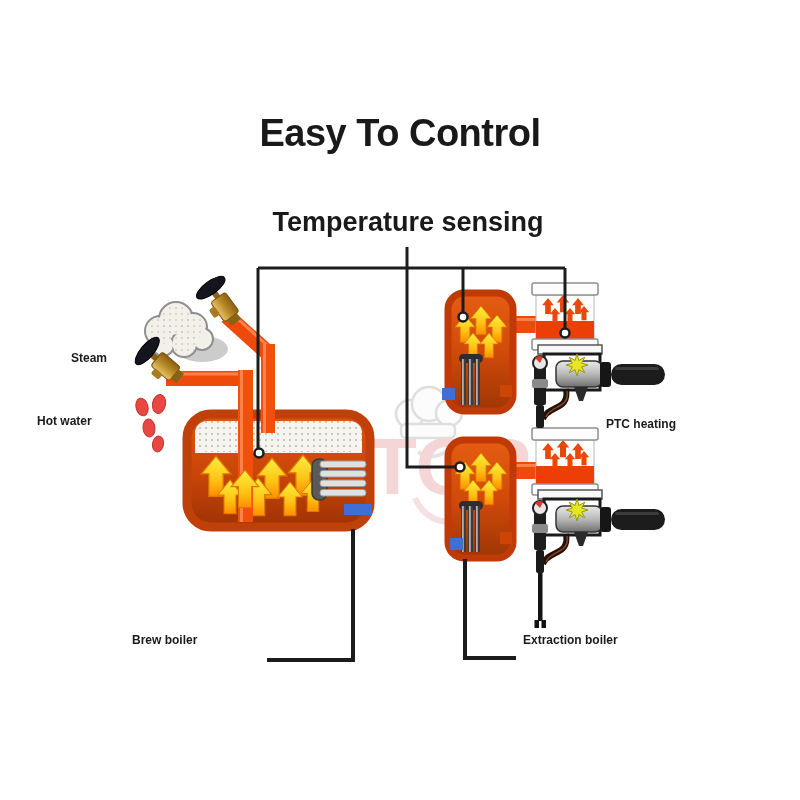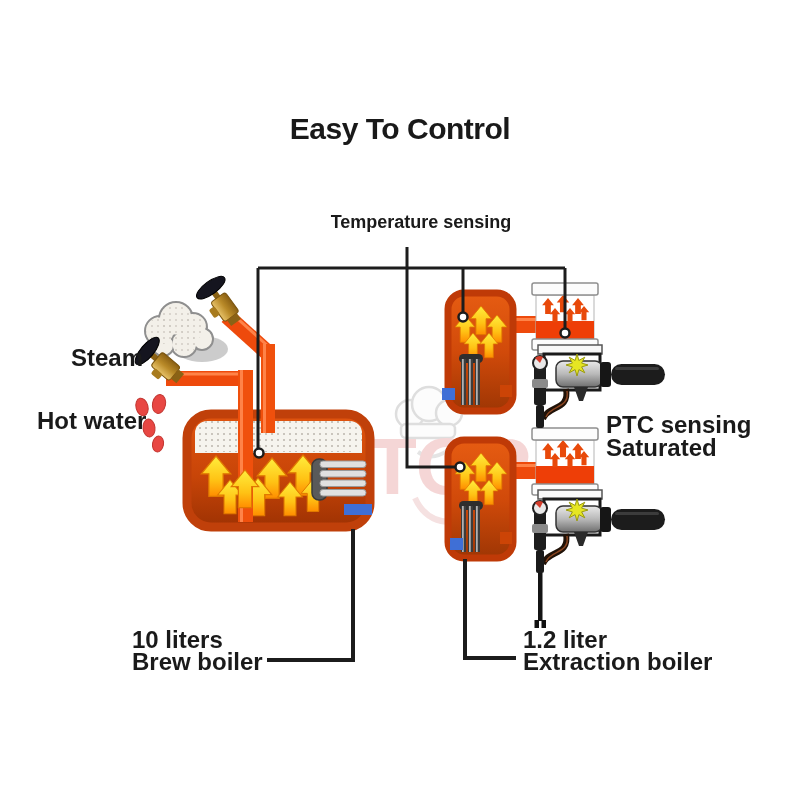--- a/index.html
+++ b/index.html
@@ -1,23 +1,23 @@
 <!DOCTYPE html>
 <html><head>
 <meta charset="utf-8">
 <style>
   html,body{margin:0;padding:0;}
   body{width:800px;height:800px;background:#ffffff;position:relative;overflow:hidden;
        font-family:"Liberation Sans", sans-serif;}
   .stage{position:absolute;inset:0;width:800px;height:800px;}
   svg.diagram{position:absolute;left:0;top:0;}
   .title{position:absolute;left:400px;top:112px;transform:translateX(-50%);
-         font-size:30px;font-weight:700;color:#191919;letter-spacing:-0.5px;white-space:nowrap;}
-  .lbl{position:absolute;font-weight:700;color:#1a1a1a;font-size:24px;line-height:22px;white-space:nowrap;}
-  .temp{left:421px;top:211px;transform:translateX(-50%);font-size:18px;}
+         font-size:38px;font-weight:700;color:#191919;letter-spacing:-0.5px;white-space:nowrap;}
+  .lbl{position:absolute;font-weight:700;color:#1a1a1a;font-size:12px;line-height:22px;white-space:nowrap;}
+  .temp{left:408px;top:211px;transform:translateX(-50%);font-size:27px;}
   .steam{left:71px;top:347px;}
   .hotwater{left:37px;top:410px;}
   .sboiler{left:132px;top:629px;}
   .xboiler{left:523px;top:629px;}
   .ptc{left:606px;top:413px;line-height:23px;}
 </style>
 </head>
 <body>
 
 <div class="stage">
@@ -300,27 +300,24 @@
 
 <div class="title">Easy To Control</div>
 
 <div class="lbl temp">Temperature sensing</div>
 
 <div class="lbl steam">Steam</div>
 
 <div class="lbl hotwater">Hot water</div>
 
 <div class="lbl sboiler">
-  <div>10 liters</div>
   <div>Brew boiler</div>
 </div>
 
 <div class="lbl xboiler">
-  <div>1.2 liter</div>
   <div>Extraction boiler</div>
 </div>
 
 <div class="lbl ptc">
-  <div>PTC sensing</div>
-  <div>Saturated</div>
+  <div>PTC heating</div>
 </div>
 
 </div>
 
 </body></html>

